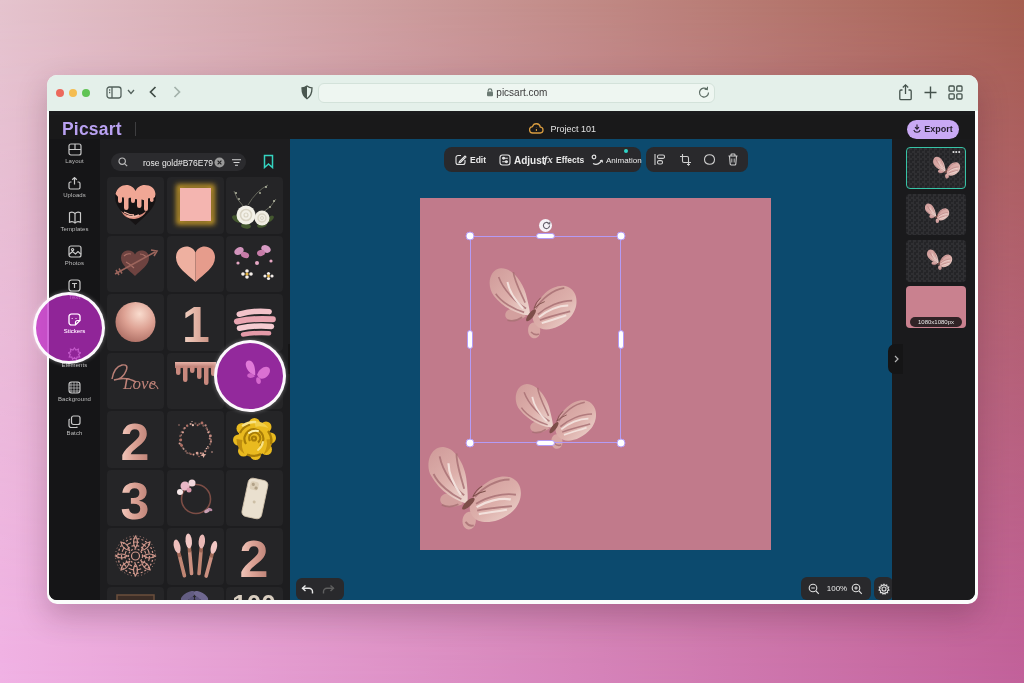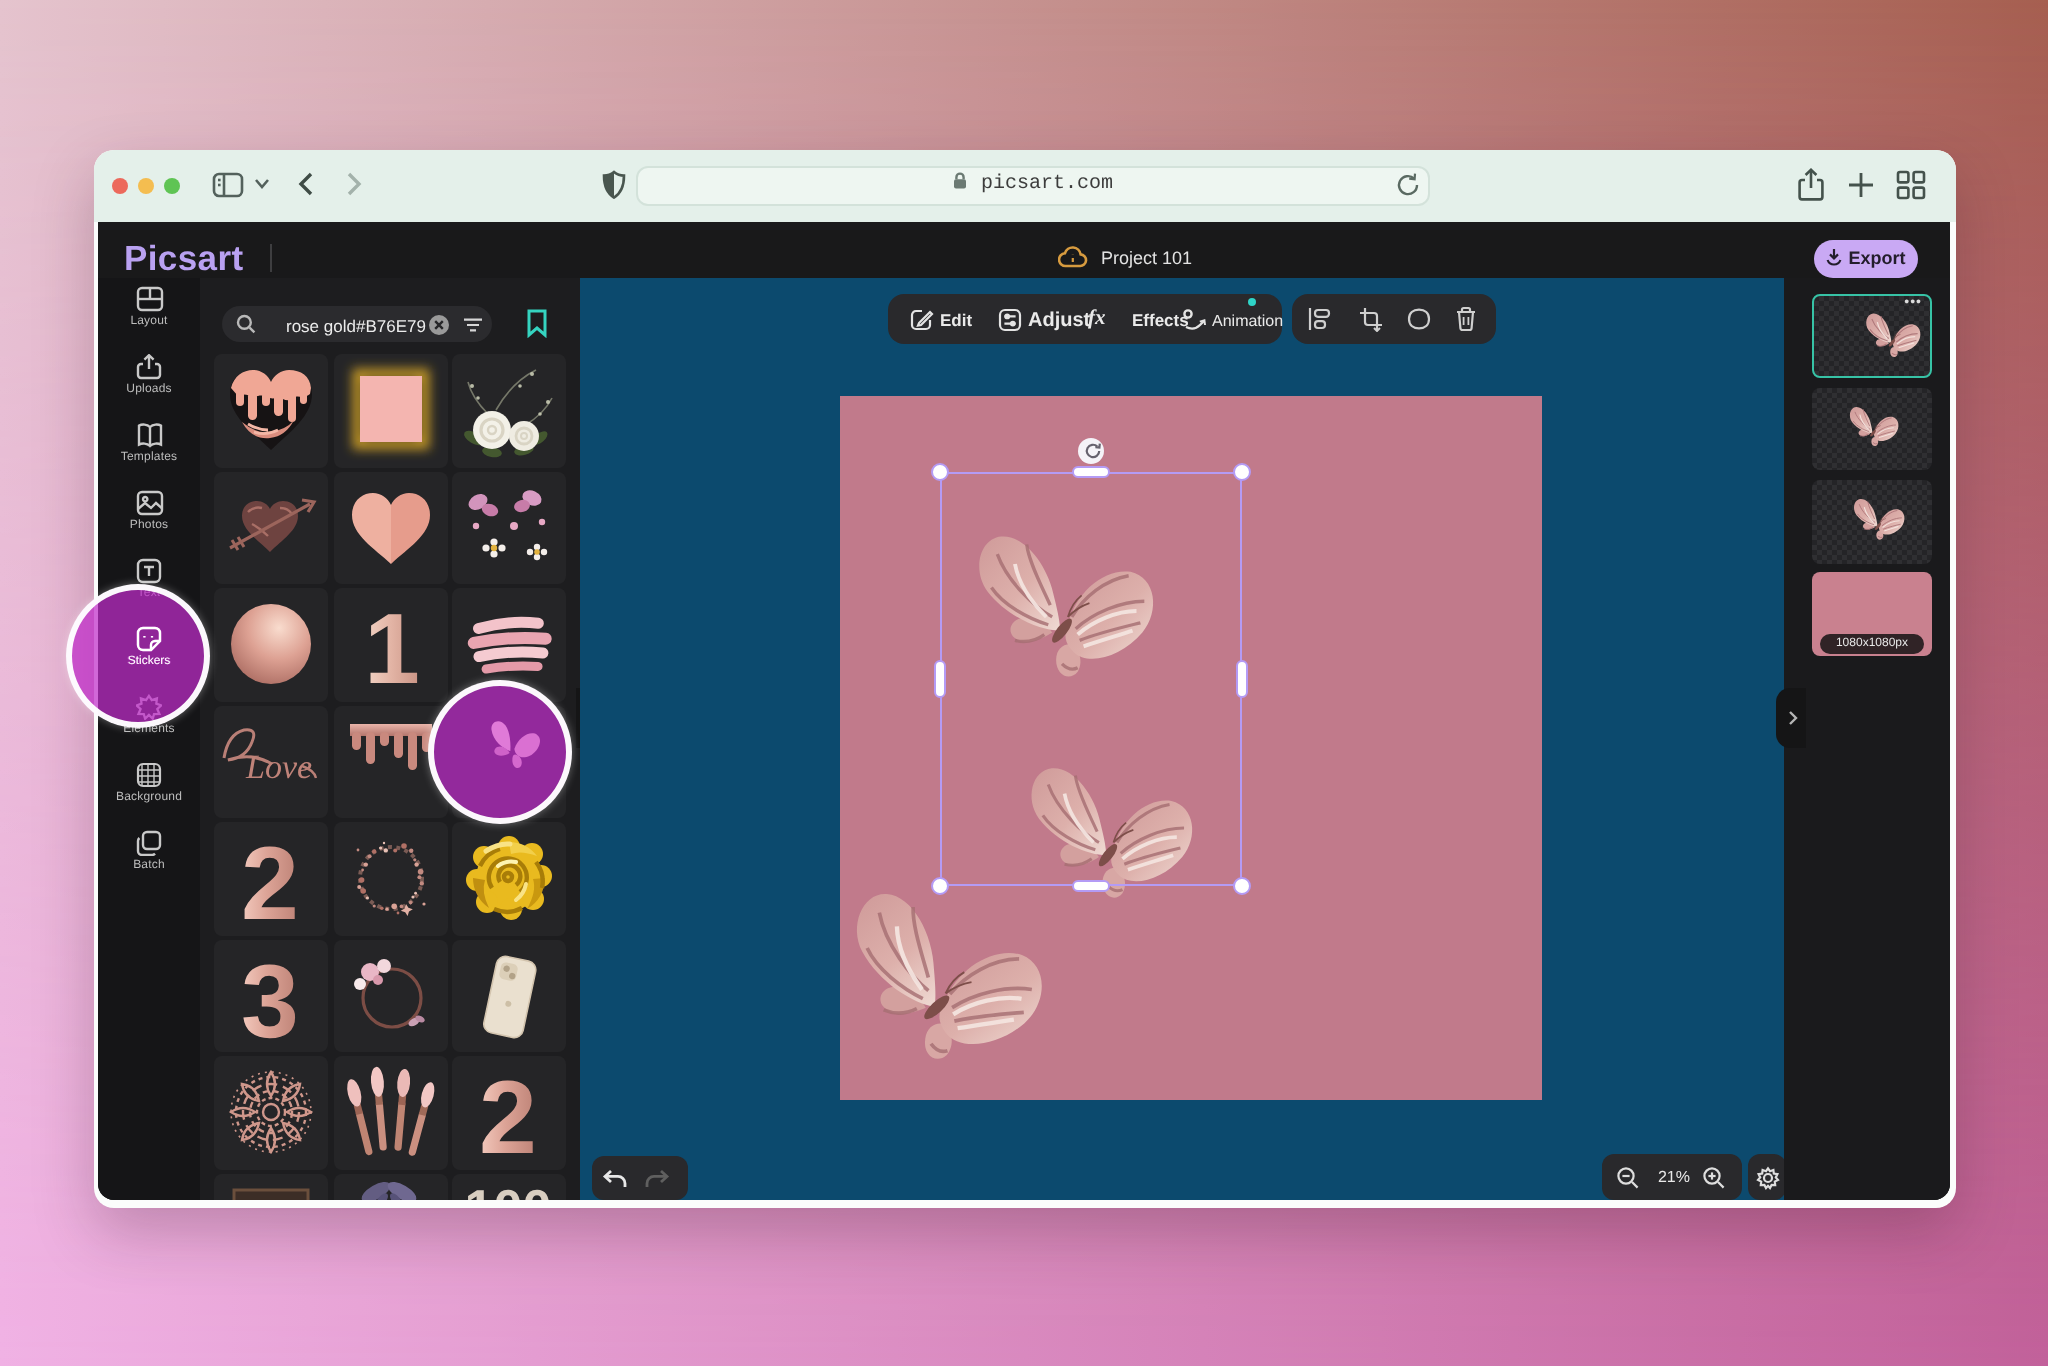--- a/index.html
+++ b/index.html
@@ -4,21 +4,21 @@
 <style>
   * { margin:0; padding:0; box-sizing:border-box; }
   html,body { width:1024px; height:683px; overflow:hidden; font-family:"Liberation Sans", sans-serif; -webkit-font-smoothing:antialiased; }
   body { opacity:0.9999; }
   .abs { position:absolute; }
   #bg { position:absolute; inset:0; background:linear-gradient(to right,#e5c4ce,#a65f50); }
   #bg2 { position:absolute; inset:0; background:linear-gradient(to right,#f0b1e4,#c2619b);
          -webkit-mask-image:linear-gradient(to bottom,transparent,black); mask-image:linear-gradient(to bottom,transparent,black); }
   #win { position:absolute; left:46.5px; top:75px; width:931px; height:529px; background:#fbfdfc; border-radius:10px;
          box-shadow:0 12px 30px rgba(60,20,40,0.25); }
-  #chrome { position:absolute; left:0; top:0; width:931px; height:36px; background:#e4f0ea; border-radius:10px 10px 0 0;font-family:Liberation Mono, monospace; }
+  #chrome { position:absolute; left:0; top:0; width:931px; height:36px; background:#e4f0ea; border-radius:10px 10px 0 0; }
   .tl { position:absolute; width:8px; height:8px; border-radius:50%; top:13.5px; }
   #editor { position:absolute; left:2.5px; top:36px; width:926px; height:489px; background:#1b1b1d; border-radius:0 0 8px 8px; overflow:hidden; }
   #topbar { position:absolute; left:0; top:4px; width:926px; height:28px; background:#19191a; border-bottom:1px solid #2a2a2c; }
   #side { position:absolute; left:0; top:28px; width:51px; height:461px; background:#151517; }
   .sitem { position:absolute; left:0; width:51px; text-align:center; color:#c5c5c5; }
   .sitem svg { display:block; margin:0 auto; }
   .slab { font-size:6px; color:#bdbdbd; margin-top:1.5px; display:block; letter-spacing:0.1px; }
   #panel { position:absolute; left:51px; top:28px; width:190px; height:461px; background:#1d1d1f; }
   #carea { position:absolute; left:241px; top:28px; width:602px; height:461px; background:#0c4a6e; }
   #layers { position:absolute; left:843px; top:28px; width:83px; height:461px; background:#1a1a1c; }
@@ -534,21 +534,21 @@
         </svg>
       <div class="abs" style="left:180px;top:16px;font-size:8.5px;font-weight:bold;color:#eaeaea;">Edit</div>
       <svg class="abs" style="left:209px;top:15px" width="12" height="12" viewBox="0 0 12 12" fill="none" stroke="#e3e3e3" stroke-width="1.1">
           <rect x="1" y="1" width="10" height="10" rx="2.5"></rect>
           <path d="M3.2 4.2 H8.8 M3.2 7.8 H8.8"></path>
           <circle cx="4.6" cy="4.2" r="0.9" fill="#e3e3e3"></circle>
           <circle cx="7.4" cy="7.8" r="0.9" fill="#e3e3e3"></circle>
         </svg>
       <div class="abs" style="left:224px;top:16px;font-size:10px;font-weight:bold;color:#eaeaea;">Adjust</div>
       <div class="abs" style="left:254px;top:14.5px;font-size:10.5px;font-style:italic;font-weight:bold;color:#e9e9e9;font-family:'Liberation Serif',serif;">fx</div>
-      <div class="abs" style="left:266px;top:16px;font-size:8.5px;font-weight:bold;color:#eaeaea;margin-left:10px;">Effects</div>
+      <div class="abs" style="left:266px;top:16px;font-size:8.5px;font-weight:bold;color:#eaeaea;">Effects</div>
       <svg class="abs" style="left:301px;top:15px" width="13" height="12" viewBox="0 0 13 12" fill="none" stroke="#e3e3e3" stroke-width="1.2">
           <circle cx="3" cy="3" r="1.8"></circle>
           <path d="M2 9.5 q4 2 7 -1 l2 -2"></path>
           <path d="M11.5 8.5 l-0.3 -2.4 l-2.3 0.7" stroke-width="1"></path>
         </svg>
       <div class="abs" style="left:316px;top:16.5px;font-size:8px;font-weight:normal;color:#eaeaea;">Animation</div>
       <div class="abs" style="left:334px;top:10px;width:4px;height:4px;border-radius:50%;background:#2fd4c8;"></div>
       <div class="bar" style="left:356px;top:8px;width:102px;height:25px;"></div>
       <svg class="abs" style="left:363px;top:14px" width="13" height="13" viewBox="0 0 13 13" fill="none" stroke="#cfcfcf" stroke-width="1.1">
           <path d="M2 1 V12"></path>
@@ -608,21 +608,21 @@
           <path d="M8.5 1.5 L11.5 4.2 L8.5 7"></path>
           <path d="M11.5 4.2 H5 A3.5 3.5 0 0 0 1.5 7.7 V9.5"></path>
         </svg>
 
       <div class="bar" style="left:511px;top:438px;width:70px;height:23px;border-radius:6px;"></div>
       <svg class="abs" style="left:518px;top:443.5px" width="12" height="12" viewBox="0 0 12 12" fill="none" stroke="#dedede" stroke-width="1.1">
           <circle cx="5" cy="5" r="3.8"></circle>
           <line x1="8" y1="8" x2="10.8" y2="10.8"></line>
           <line x1="3.2" y1="5" x2="6.8" y2="5"></line>
         </svg>
-      <div class="abs" style="left:533px;top:445px;width:28px;text-align:center;font-size:8px;color:#e8e8e8;">21%</div>
+      <div class="abs" style="left:533px;top:445px;width:28px;text-align:center;font-size:8px;color:#e8e8e8;">100%</div>
       <svg class="abs" style="left:561px;top:443.5px" width="12" height="12" viewBox="0 0 12 12" fill="none" stroke="#dedede" stroke-width="1.1">
           <circle cx="5" cy="5" r="3.8"></circle>
           <line x1="8" y1="8" x2="10.8" y2="10.8"></line>
           <line x1="3.2" y1="5" x2="6.8" y2="5"></line>
           <line x1="5" y1="3.2" x2="5" y2="6.8"></line>
         </svg>
       <div class="bar" style="left:584px;top:438px;width:19px;height:23px;border-radius:6px;"></div>
       <svg class="abs" style="left:587.5px;top:443.5px" width="12" height="12" viewBox="0 0 12 12" fill="none" stroke="#dedede" stroke-width="1.1">
           <circle cx="6" cy="6" r="2"></circle>
           <path d="M6 1.2 L7 2.6 L8.7 2 L8.9 3.8 L10.7 4.1 L9.9 5.7 L11 7 L9.4 7.8 L9.6 9.6 L7.8 9.5 L7 11 L6 9.9 L5 11 L4.2 9.5 L2.4 9.6 L2.6 7.8 L1 7 L2.1 5.7 L1.3 4.1 L3.1 3.8 L3.3 2 L5 2.6 Z"></path>

